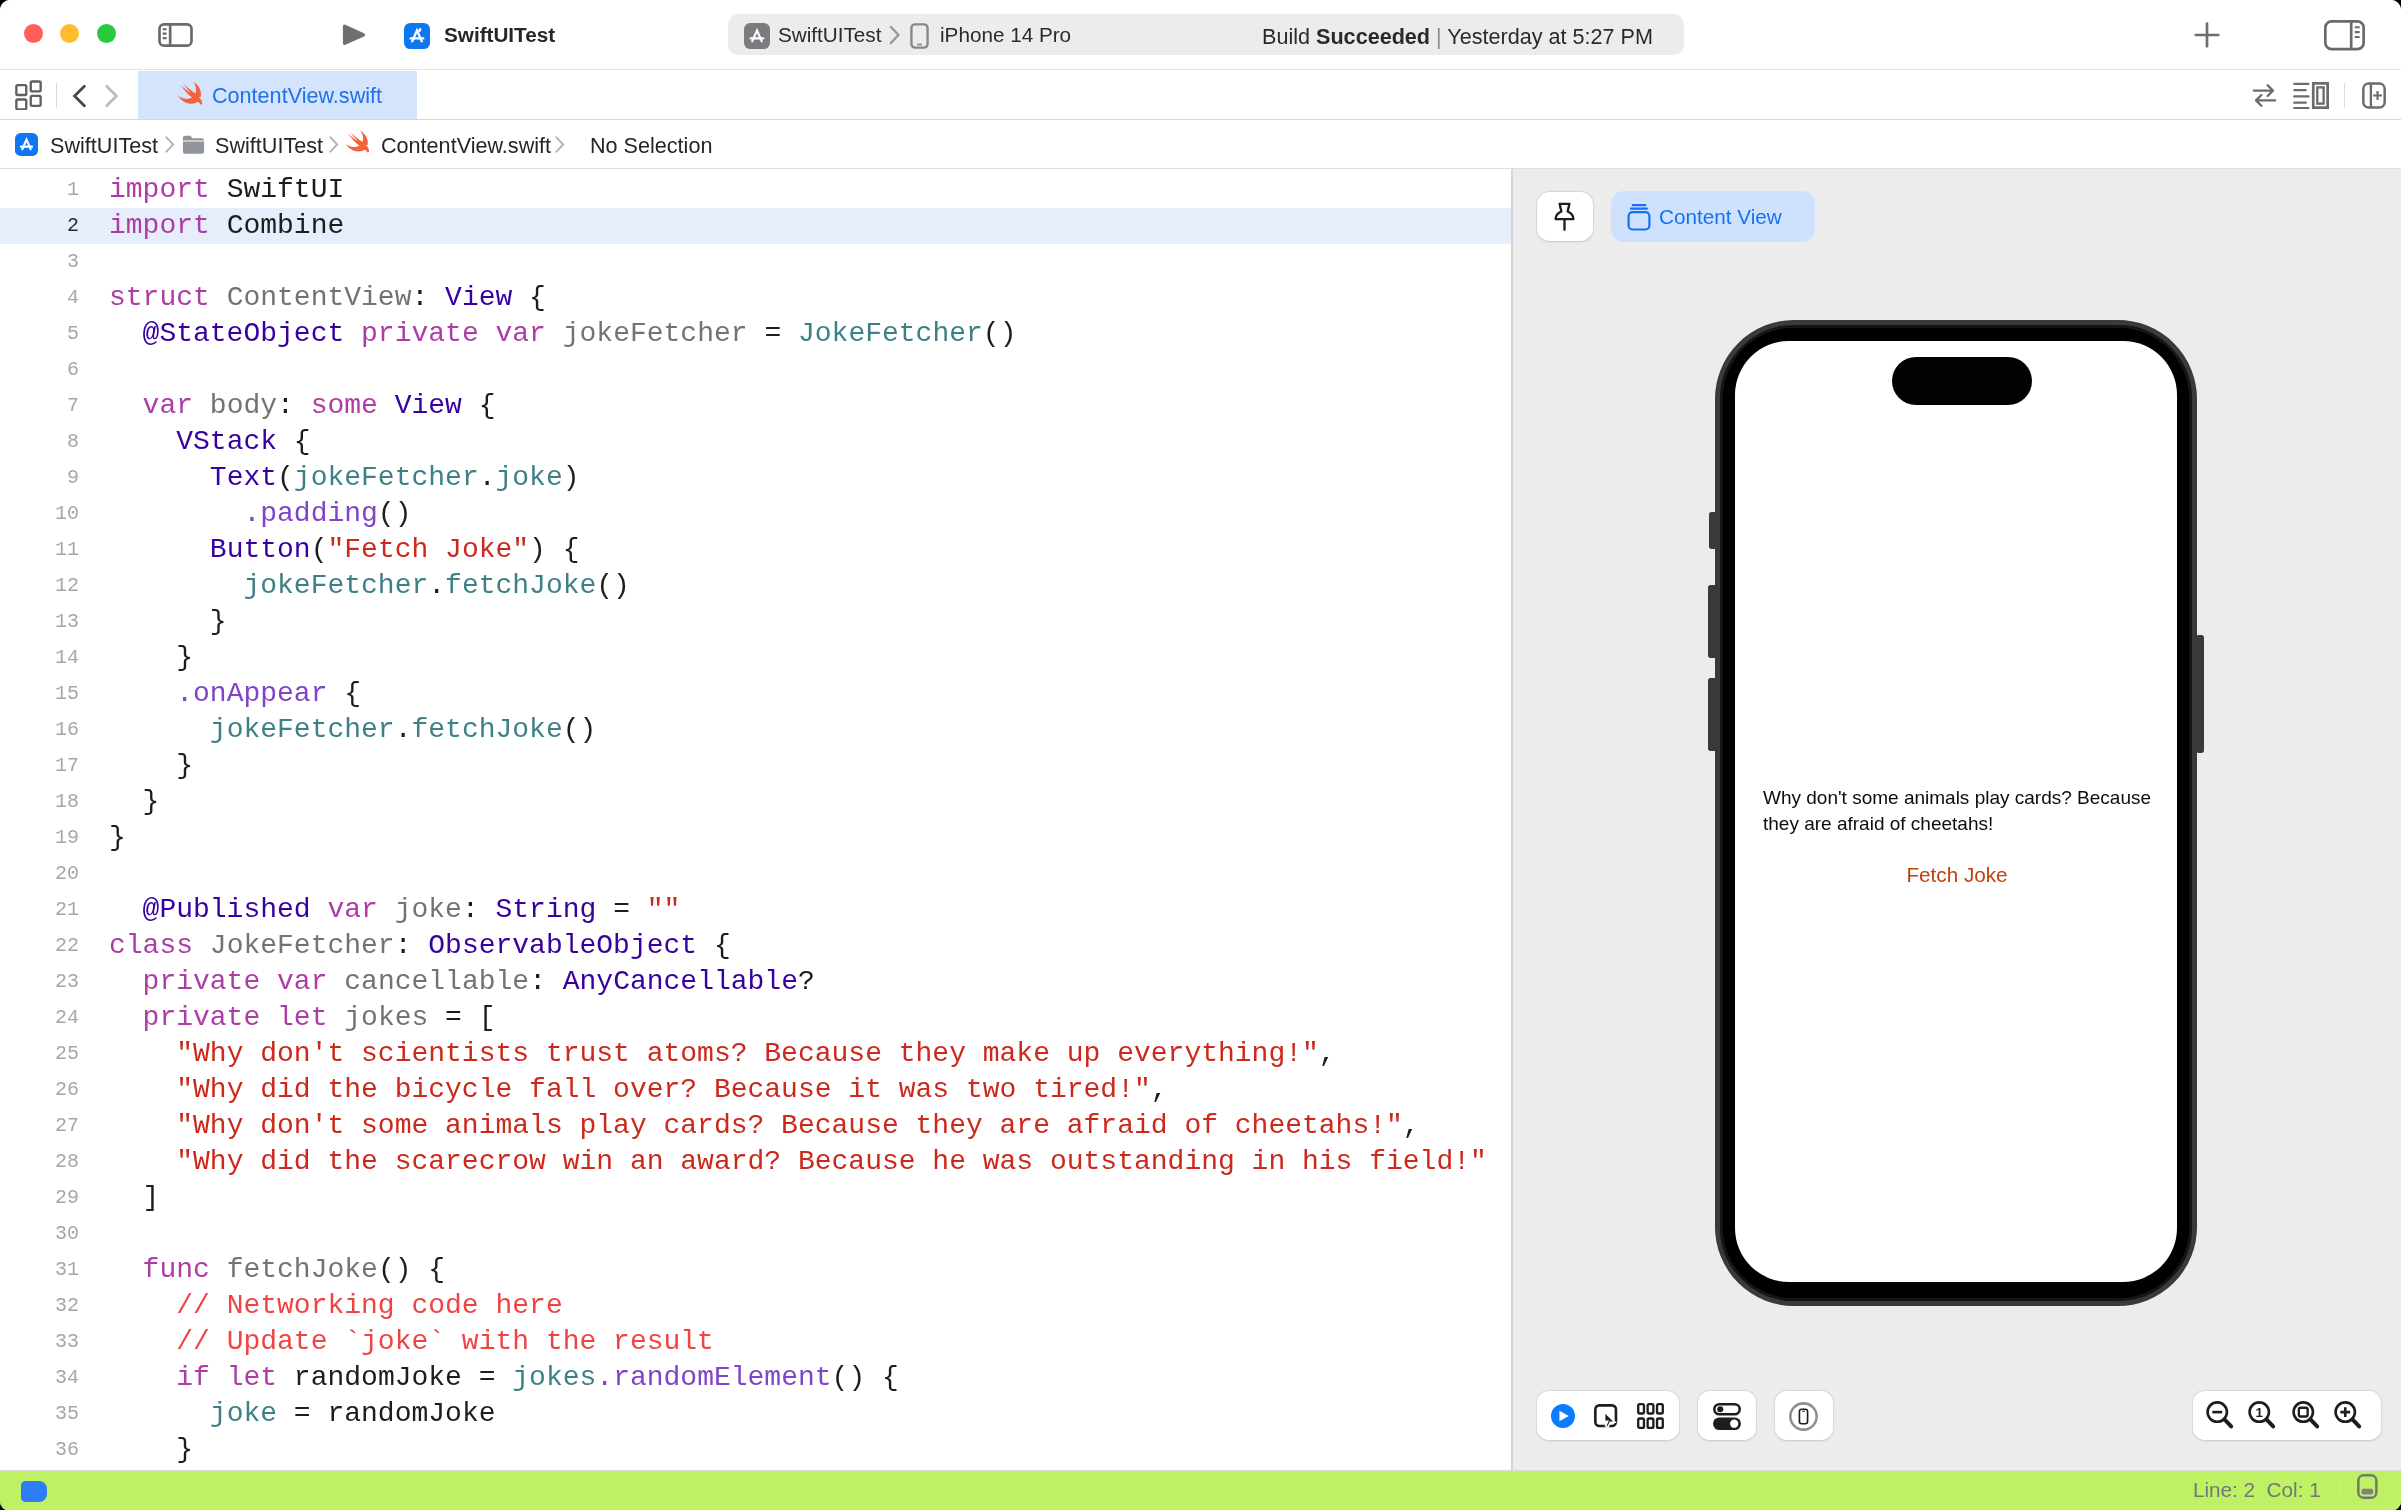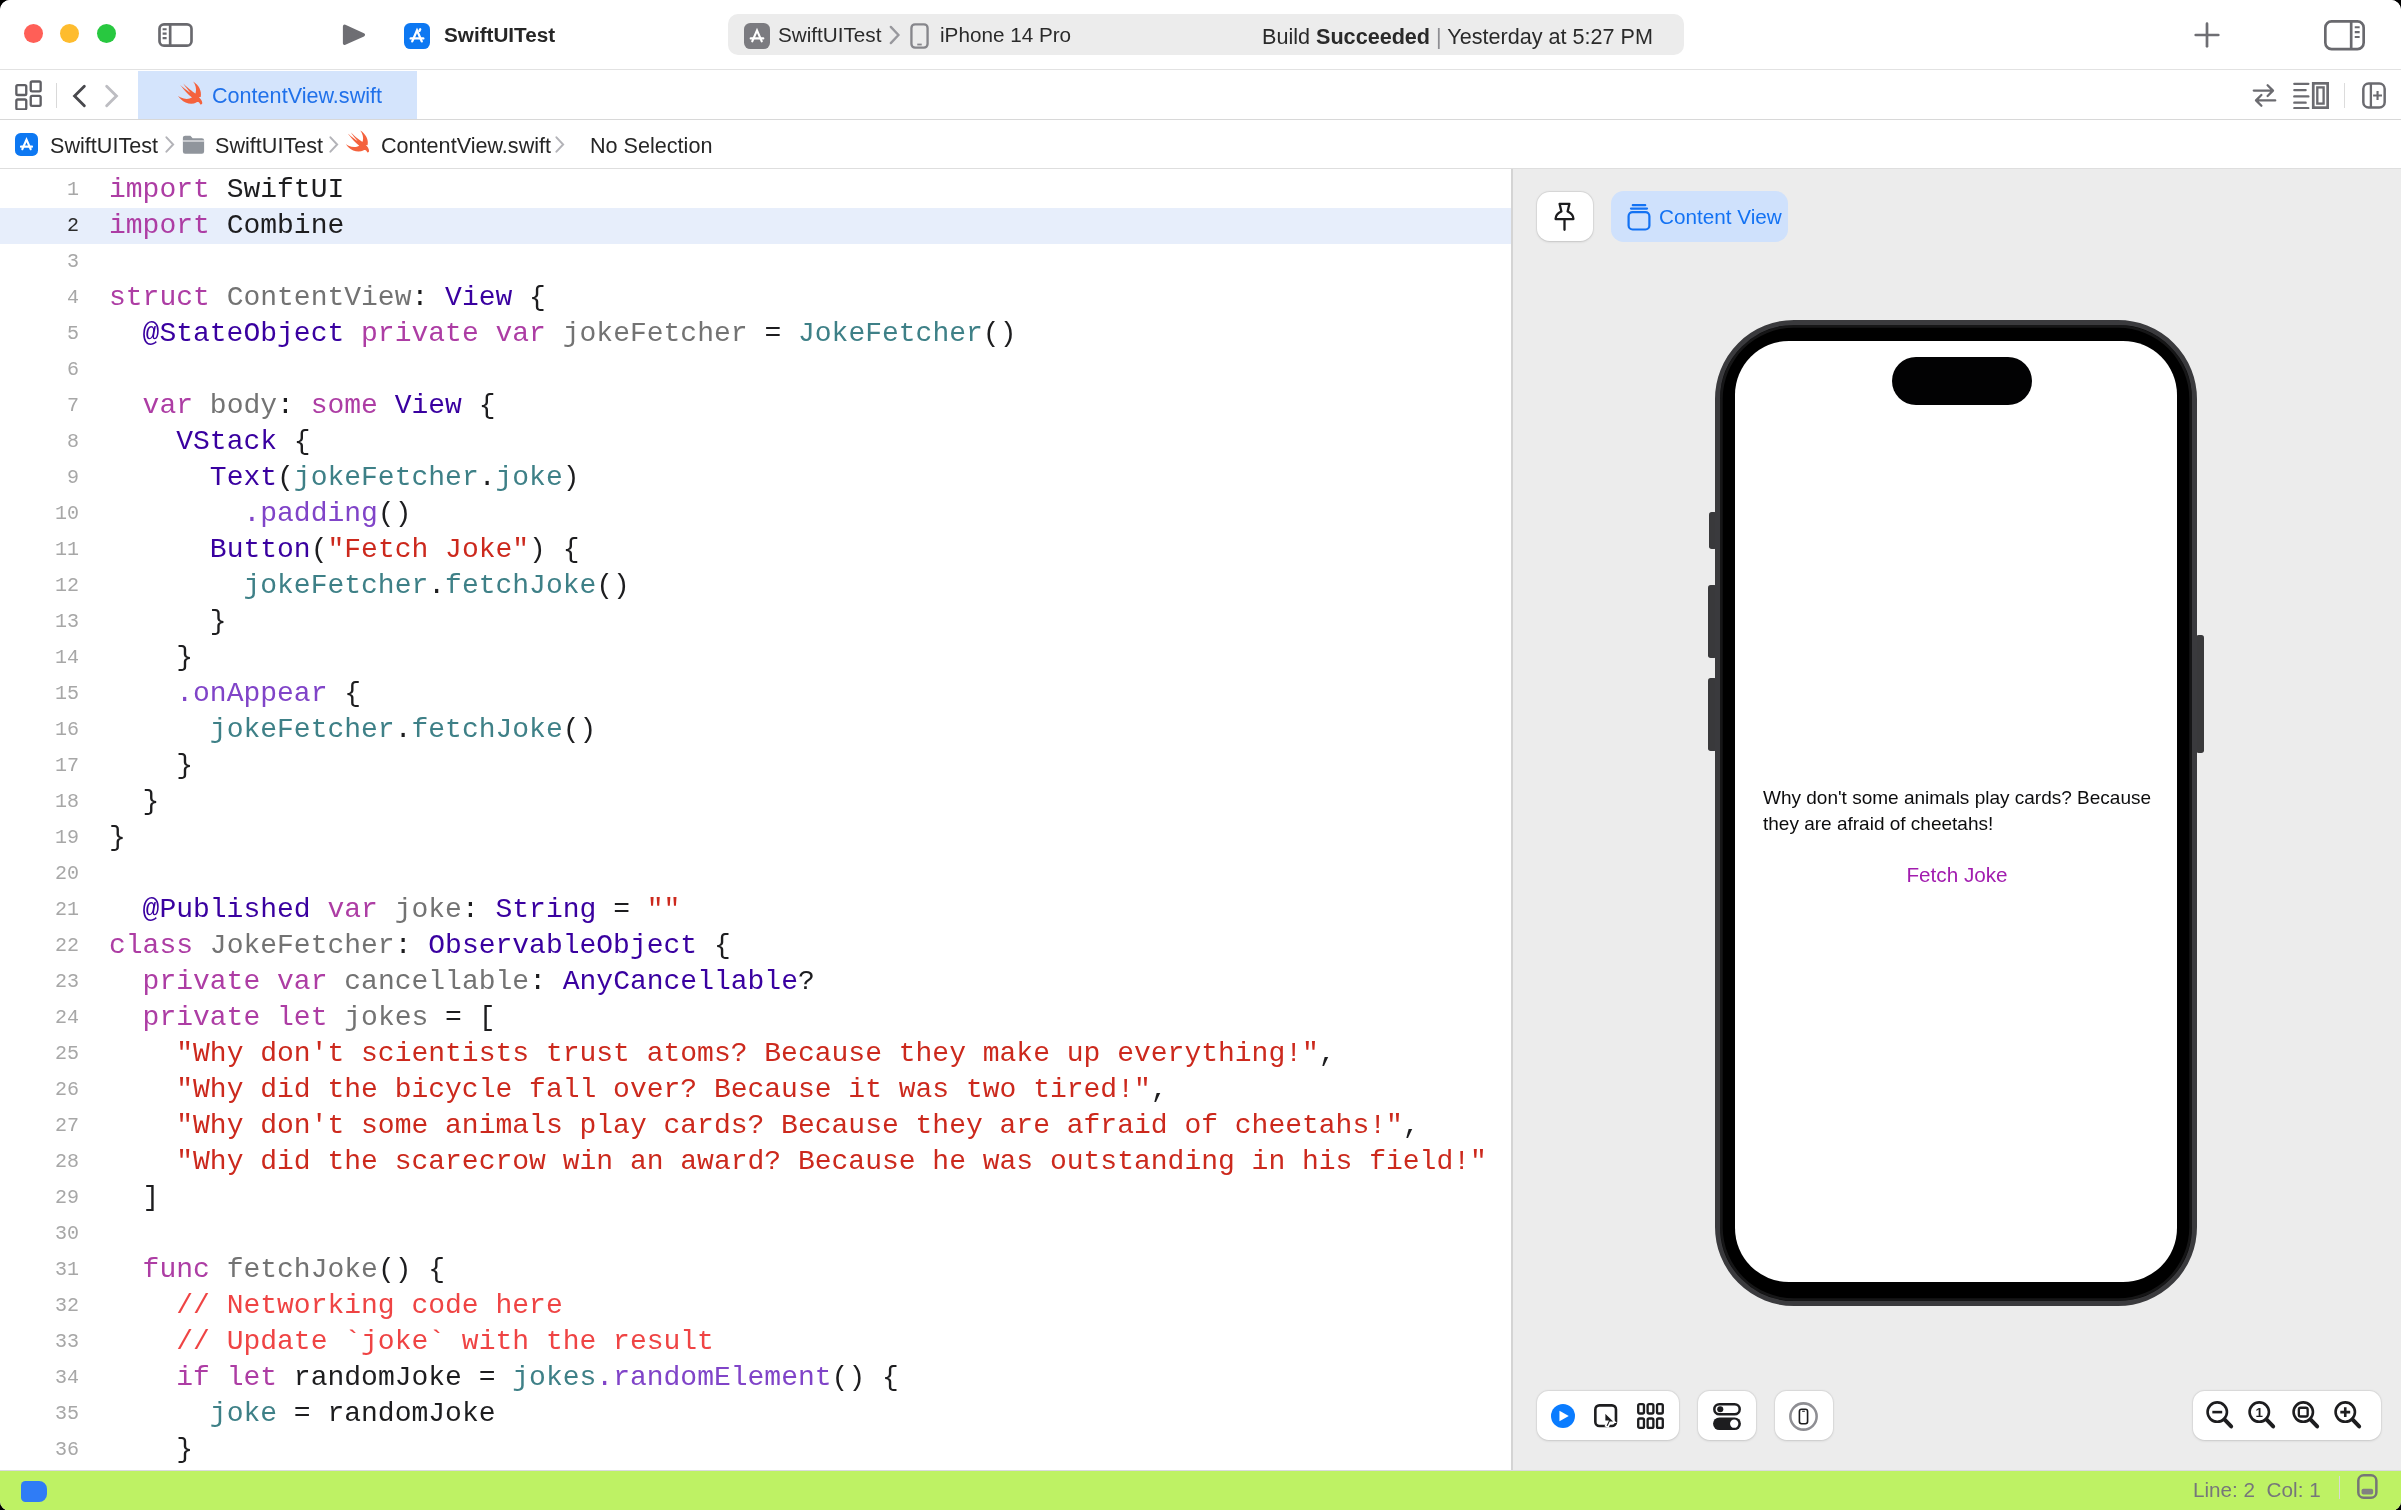--- a/index.html
+++ b/index.html
@@ -38,30 +38,30 @@
   .d { color:#737373; }
   .r { color:#3e8087; }
   .m { color:#8044c8; }
   .s { color:#cc291d; }
   .c { color:#ef4444; }
 
   
   .divider { position:absolute; left:1511px; top:169px; width:1.8px; height:1301px; background:#d4d4d4; }
   .canvas { position:absolute; left:1513px; top:169px; width:888px; height:1301px; background:#ececec; }
   .pinbtn { position:absolute; left:1537px; top:192px; width:56px; height:49px; background:#fff; border-radius:12.6px; box-shadow:0 0 0 0.9px rgba(0,0,0,0.05), 0 0.9px 2.7px rgba(0,0,0,0.12); }
-  .cvchip { position:absolute; left:1611px; top:191px; width:177px; height:51px; background:#cfe1fc; border-radius:12.6px; }
+  .cvchip { position:absolute; left:1611px; top:191px; width:204px; height:51px; background:#cfe1fc; border-radius:12.6px; }
   .cvtxt { position:absolute; left:48px; top:13.5px; font-size:20.7px; color:#1372f3; }
 
   
   .sidebtn { position:absolute; background:#39393b; border-radius:2.7px; }
   .phone { position:absolute; left:1715px; top:320px; width:482px; height:986px; border-radius:79px; background:#000; border:5.4px solid #3a3a3d; box-shadow: inset 0 0 0 2.7px #161617; }
   .screen { position:absolute; left:15.3px; right:15.3px; top:16px; bottom:19px; background:#fff; border-radius:54px; }
   .island { position:absolute; left:172px; top:32px; width:140px; height:48px; border-radius:24px; background:#020203; }
   .joke { position:absolute; left:1763px; top:785px; width:431px; font-size:19px; line-height:26px; color:#0c0c0d; }
-  .fetch { position:absolute; left:1737px; top:863px; width:440px; text-align:center; font-size:20.7px; color:#a21caf; }
+  .fetch { position:absolute; left:1737px; top:863px; width:440px; text-align:center; font-size:20.7px; color:#c2410c; }
 
   
   .pill { position:absolute; top:1391px; height:49px; background:#fff; border-radius:11.7px; box-shadow:0 0 0 0.9px rgba(0,0,0,0.04), 0 0.9px 2.7px rgba(0,0,0,0.12); }
 
   
   .statusbar { position:absolute; left:0; top:1470px; width:2401px; height:40px; background:#bef264; border-top:0.9px solid #dadade; }
   .stattxt { position:absolute; left:2193px; top:7.2px; font-size:20.7px; color:#76767a; }
   .bluetag { position:absolute; left:20.7px; top:10px; width:26px; height:20.7px; background:#2f7cf6; border-radius:4.5px 8px 8px 4.5px; }
 </style>
 </head>

